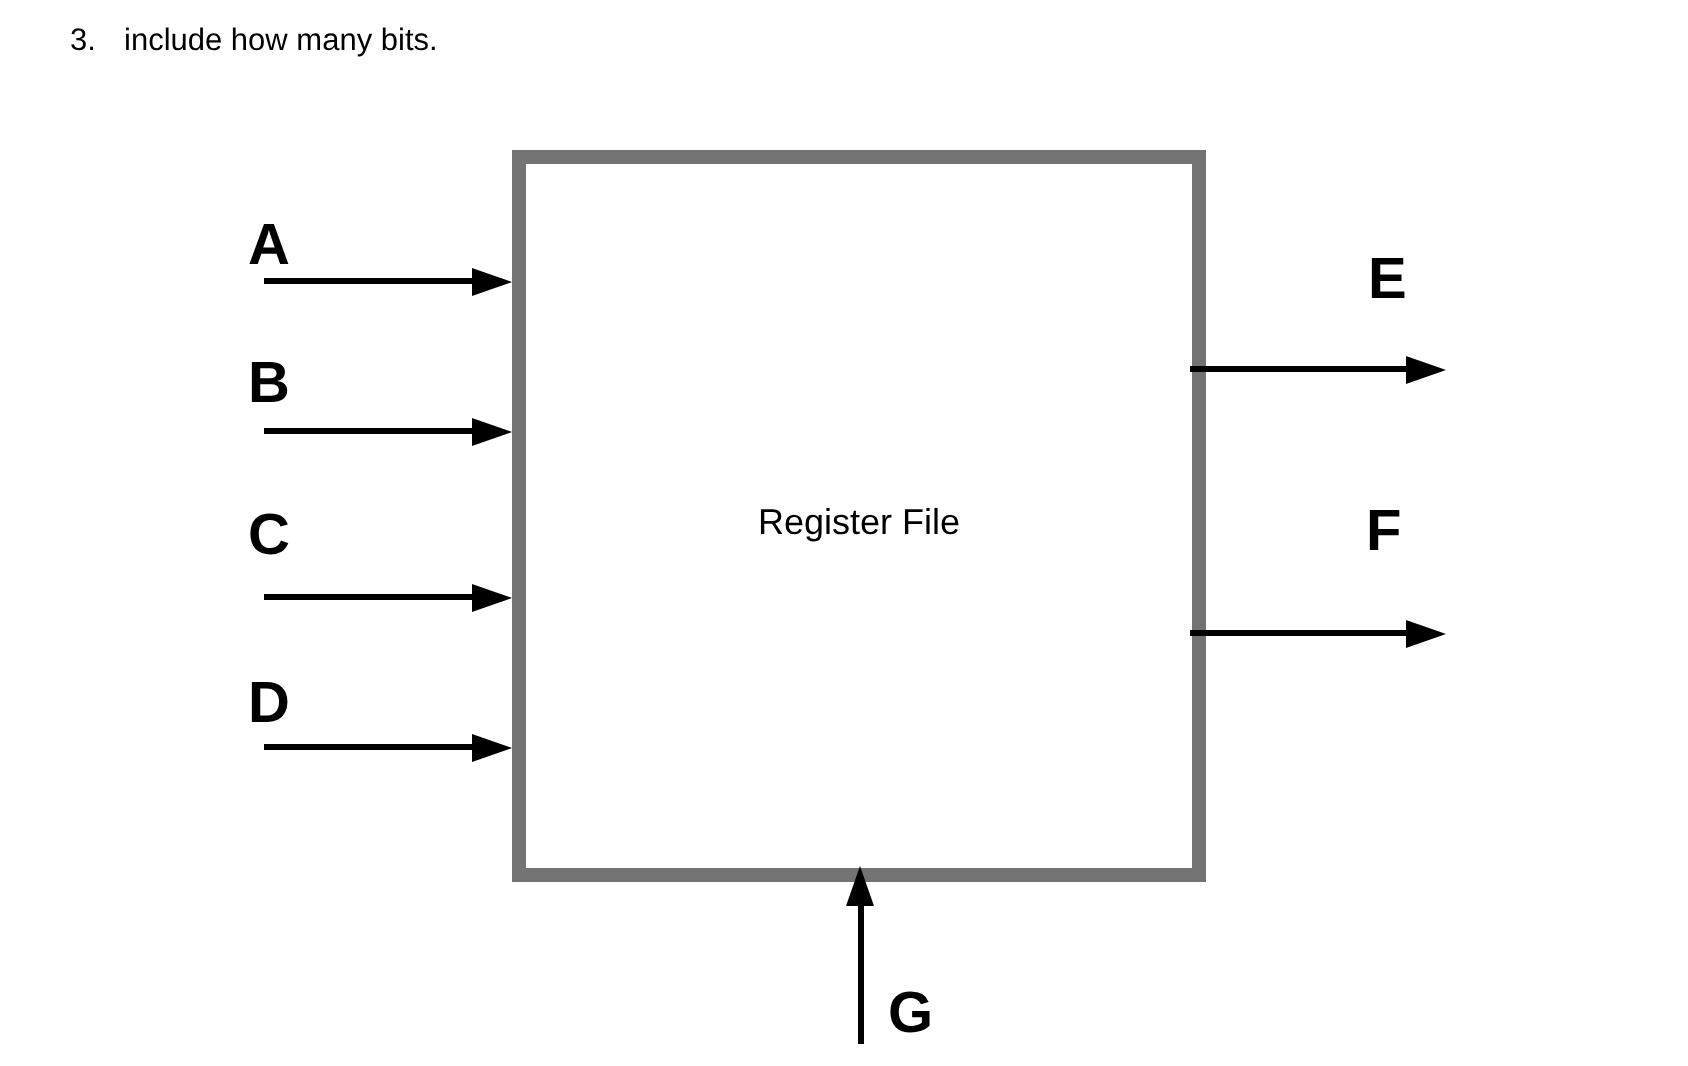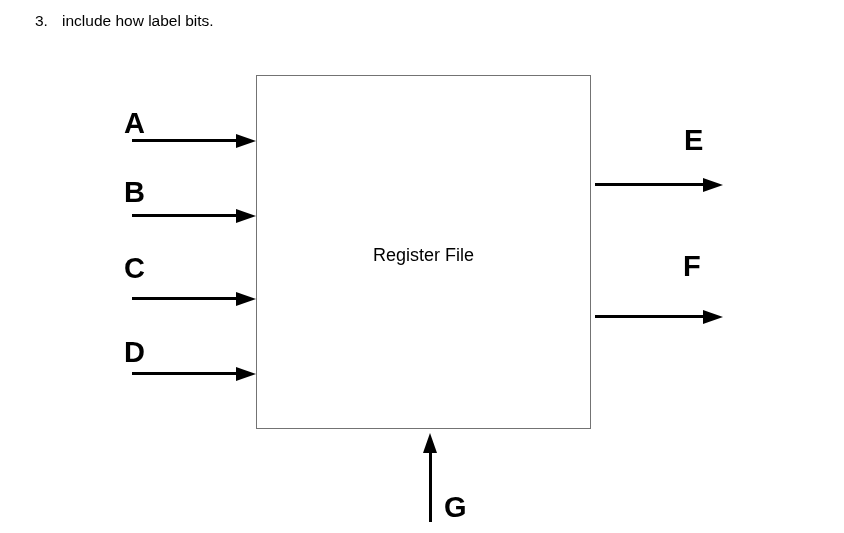--- a/index.html
+++ b/index.html
@@ -26,21 +26,21 @@
   .q-number { width: 27px; flex: none; }
   .q-lines div { white-space: nowrap; }
 
   
   .register-box {
     position: absolute;
     left: 256px;
     top: 75px;
     width: 333px;
     height: 352px;
-    border: 1px solid #737373;
+    border: 7px solid #737373;
     background: #ffffff;
   }
   .box-label {
     position: absolute;
     left: 0;
     right: 0;
     top: 169px;
     text-align: center;
     font-size: 18px;
     line-height: 20px;
@@ -108,21 +108,21 @@
   .label-g { left: 444px; top: 493px; }
 </style>
 </head>
 <body>
 
 <div class="page">
 
   <div class="question">
     <div class="q-number">3.</div>
     <div class="q-lines">
-      <div>include how label bits.</div>
+      <div>include how many bits.</div>
     </div>
   </div>
 
   <div class="register-box">
     <div class="box-label">Register File</div>
   </div>
 
   <div class="port-label label-a">A</div>
   <div class="port-label label-b">B</div>
   <div class="port-label label-c">C</div>

